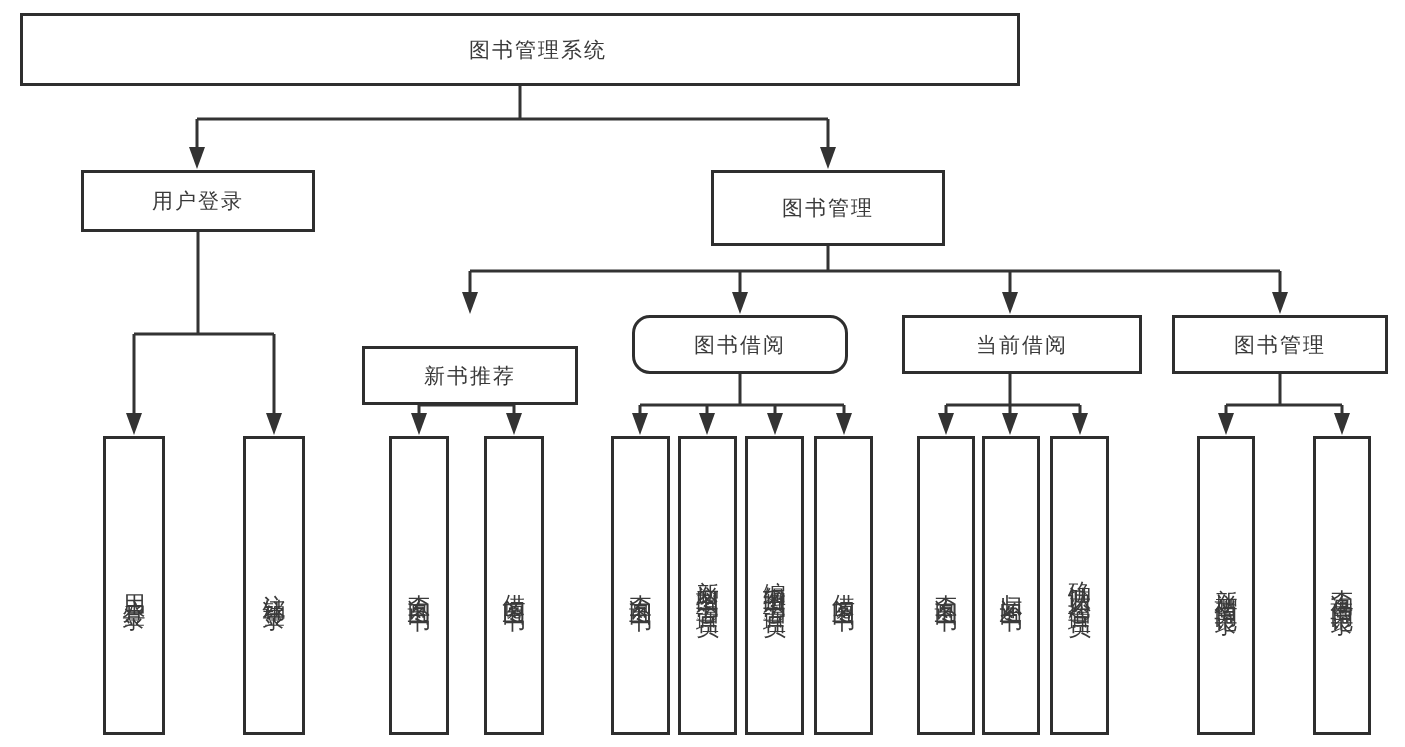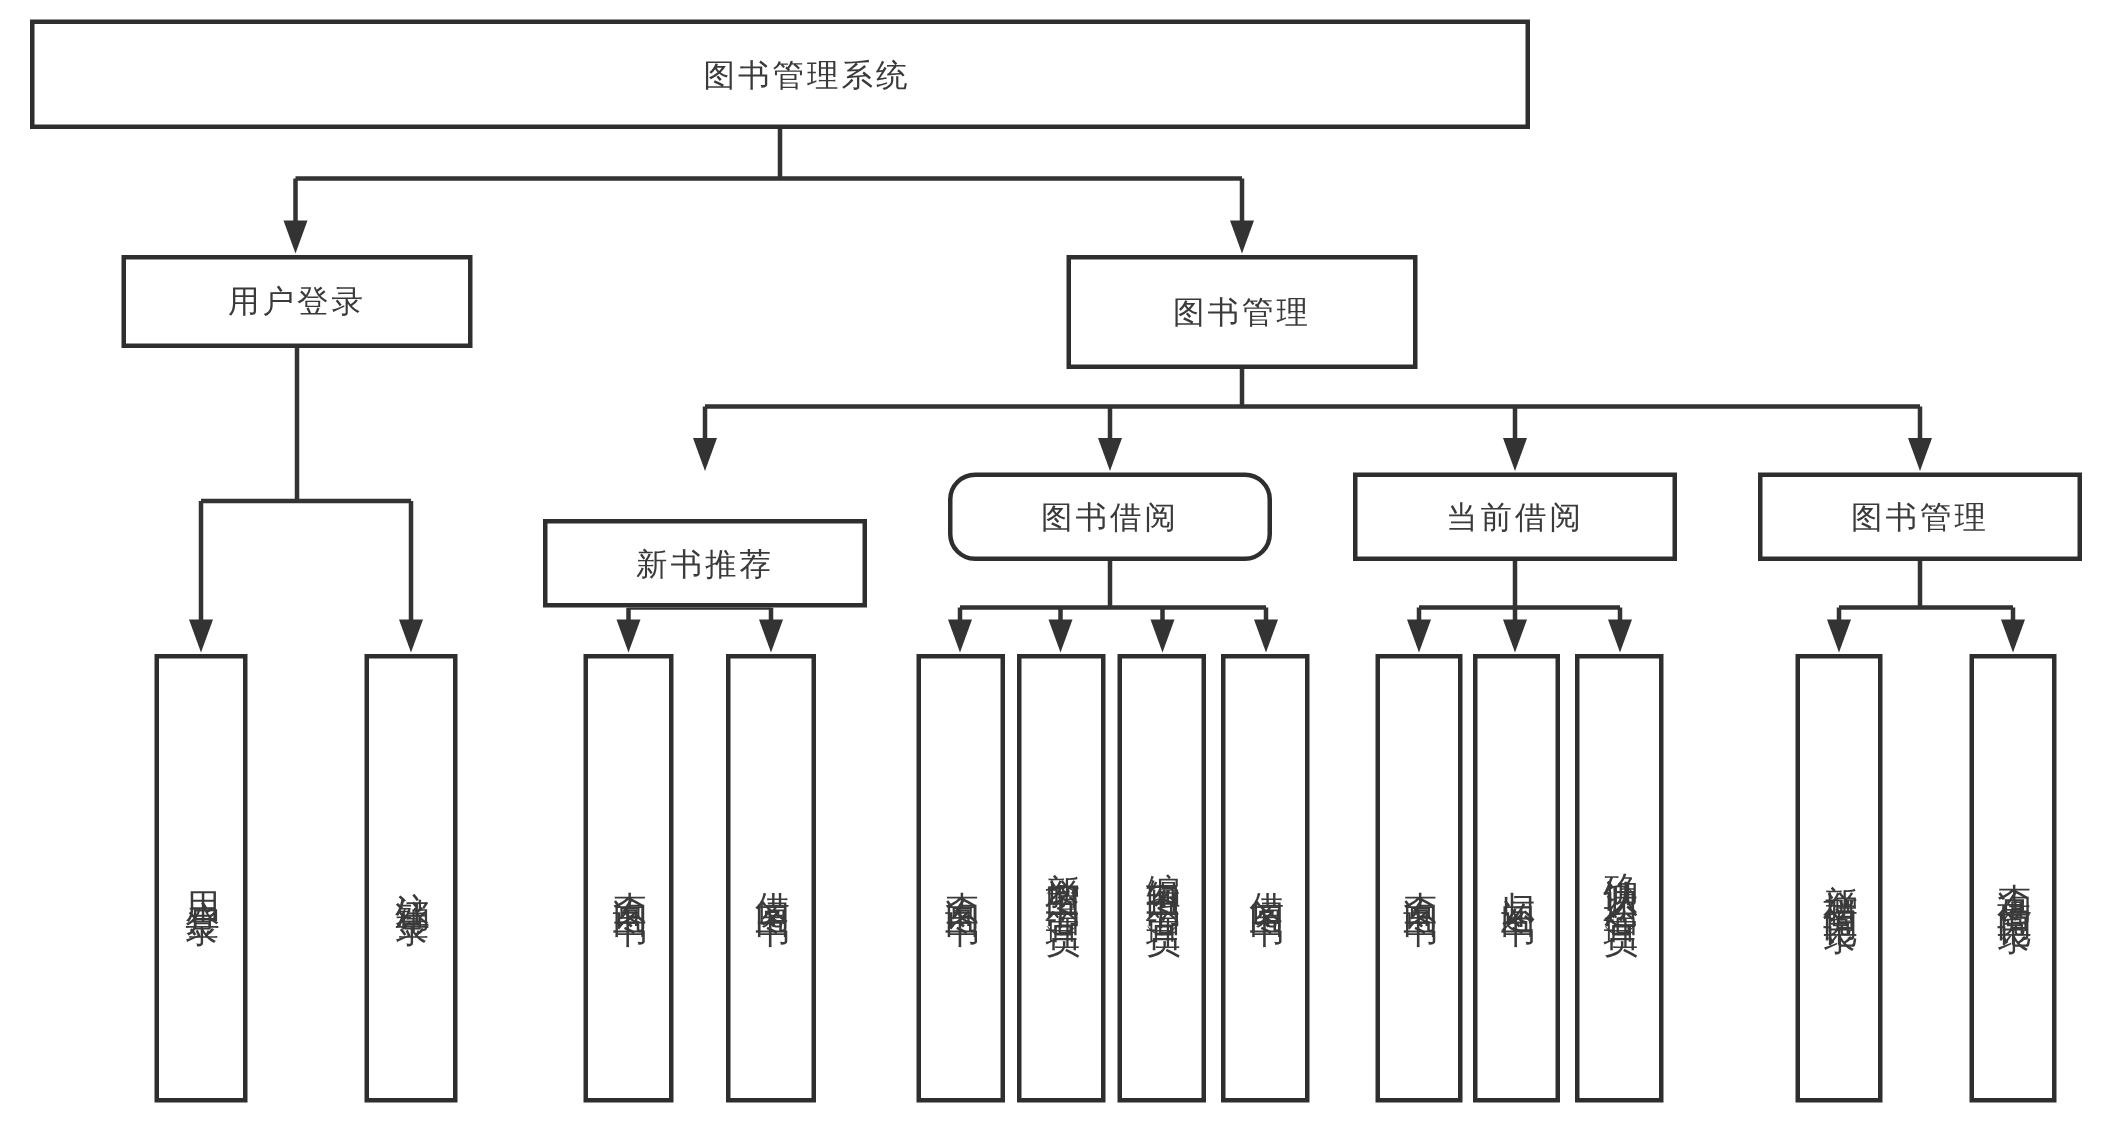--- a/index.html
+++ b/index.html
@@ -116,21 +116,21 @@
   <div class="node" style="left:711px; top:170px; width:234px; height:76px;">
     <span class="hlabel">图书管理</span>
   </div>
 
   <div class="node" style="left:362px; top:315px; width:216px; height:59px;margin-top:31px;">
     <span class="hlabel">新书推荐</span>
   </div>
   <div class="node" style="left:632px; top:315px; width:216px; height:59px;border-radius:18px;">
     <span class="hlabel">图书借阅</span>
   </div>
-  <div class="node" style="left:902px; top:315px; width:216px; height:59px;">
+  <div class="node" style="left:902px; top:315px; width:240px; height:59px;">
     <span class="hlabel">当前借阅</span>
   </div>
   <div class="node" style="left:1172px; top:315px; width:216px; height:59px;">
     <span class="hlabel">图书管理</span>
   </div>
 
   <div class="node" style="left:103px; top:436px; width:62px; height:299px;">
     <span class="vlabel">用户登录</span>
   </div>
   <div class="node" style="left:243px; top:436px; width:62px; height:299px;">

